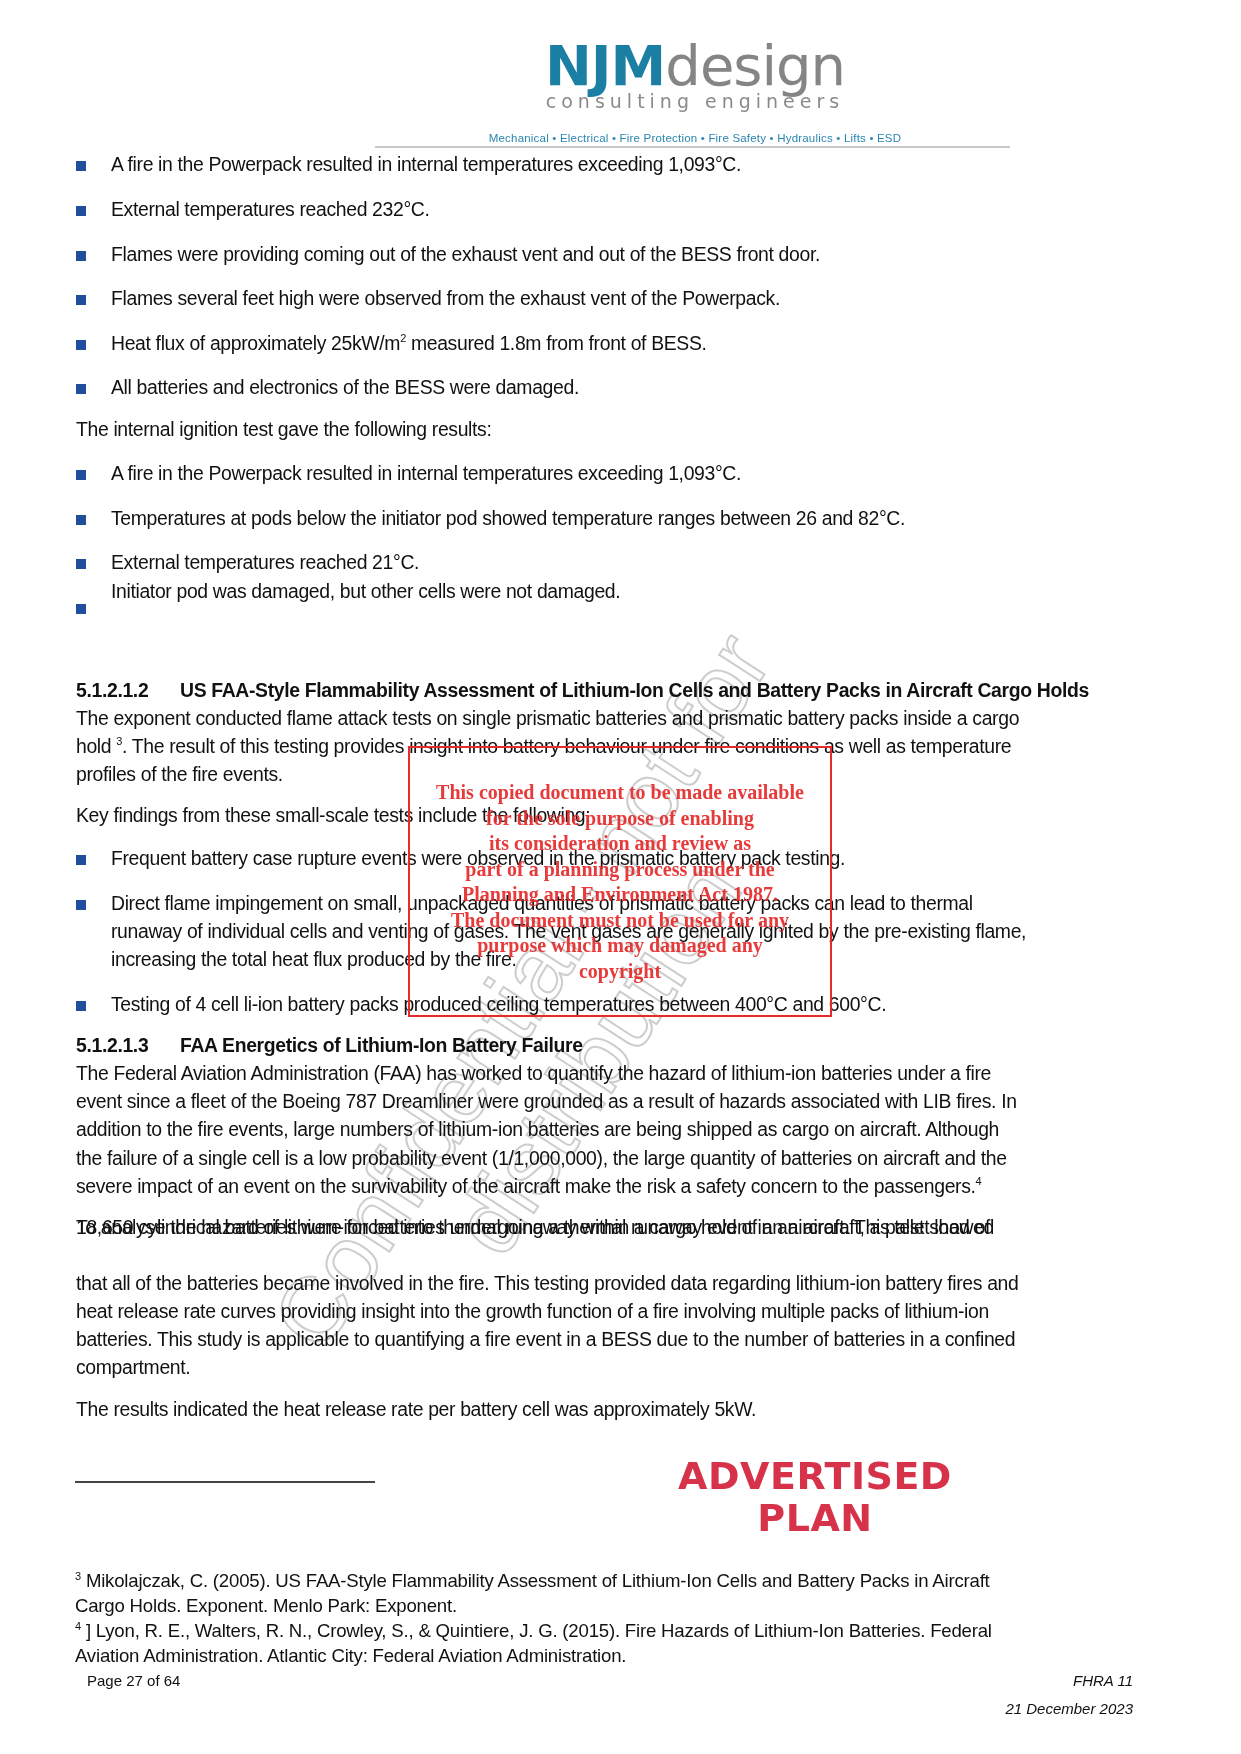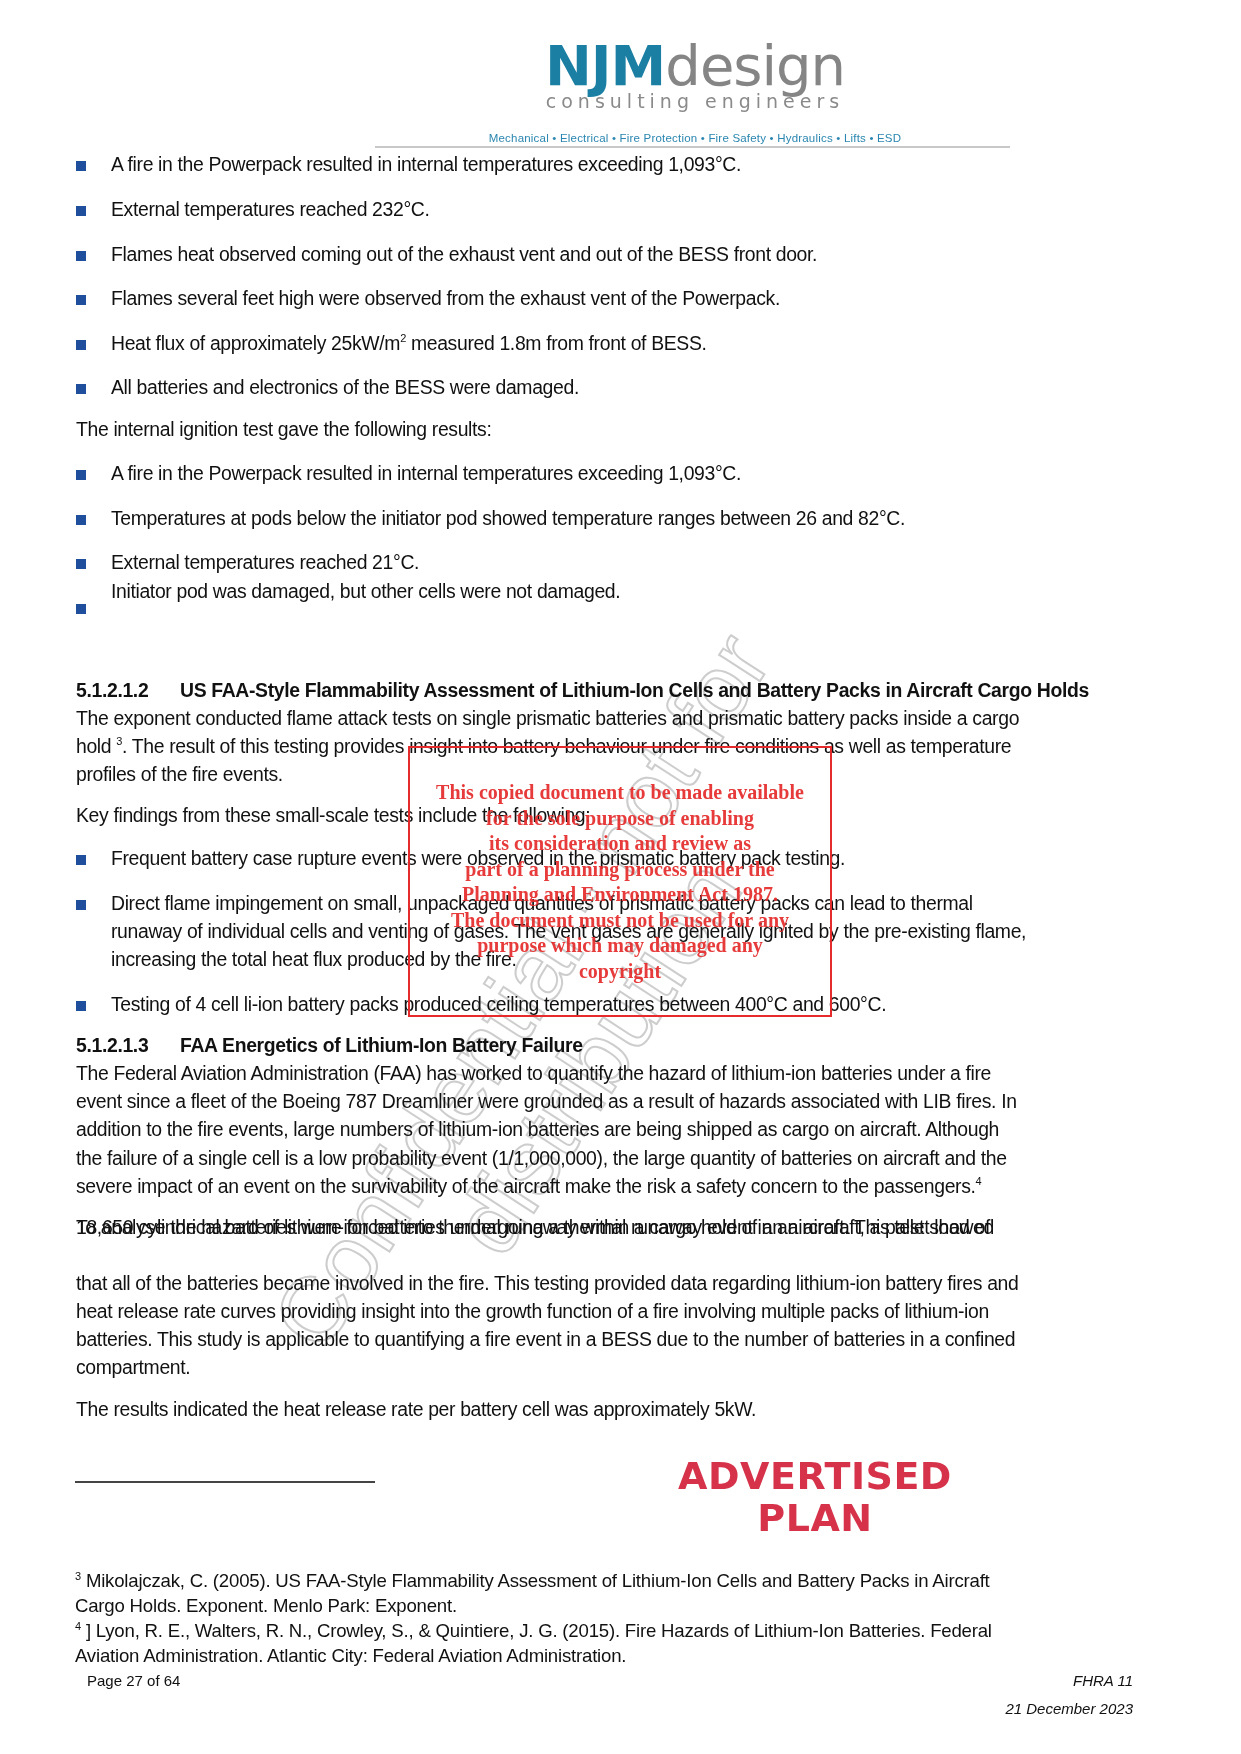--- a/index.html
+++ b/index.html
@@ -59,21 +59,21 @@
   </div>
 
   <div>
     <span class="bullet" style="top:161px"></span>
     <span class="btext" style="top:153px">A fire in the Powerpack resulted in internal temperatures exceeding 1,093°C.</span>
 
     <span class="bullet" style="top:206px"></span>
     <span class="btext" style="top:198px">External temperatures reached 232°C.</span>
 
     <span class="bullet" style="top:251px"></span>
-    <span class="btext" style="top:243px">Flames heat observed coming out of the exhaust vent and out of the BESS front door.</span>
+    <span class="btext" style="top:243px">Flames were providing coming out of the exhaust vent and out of the BESS front door.</span>
 
     <span class="bullet" style="top:295px"></span>
     <span class="btext" style="top:287px">Flames several feet high were observed from the exhaust vent of the Powerpack.</span>
 
     <span class="bullet" style="top:340px"></span>
     <span class="btext" style="top:332px"><span>Heat flux of approximately 25kW/m</span><sup>2</sup><span> measured 1.8m from front of BESS.</span></span>
 
     <span class="bullet" style="top:384px"></span>
     <span class="btext" style="top:376px">All batteries and electronics of the BESS were damaged.</span>
   </div>

